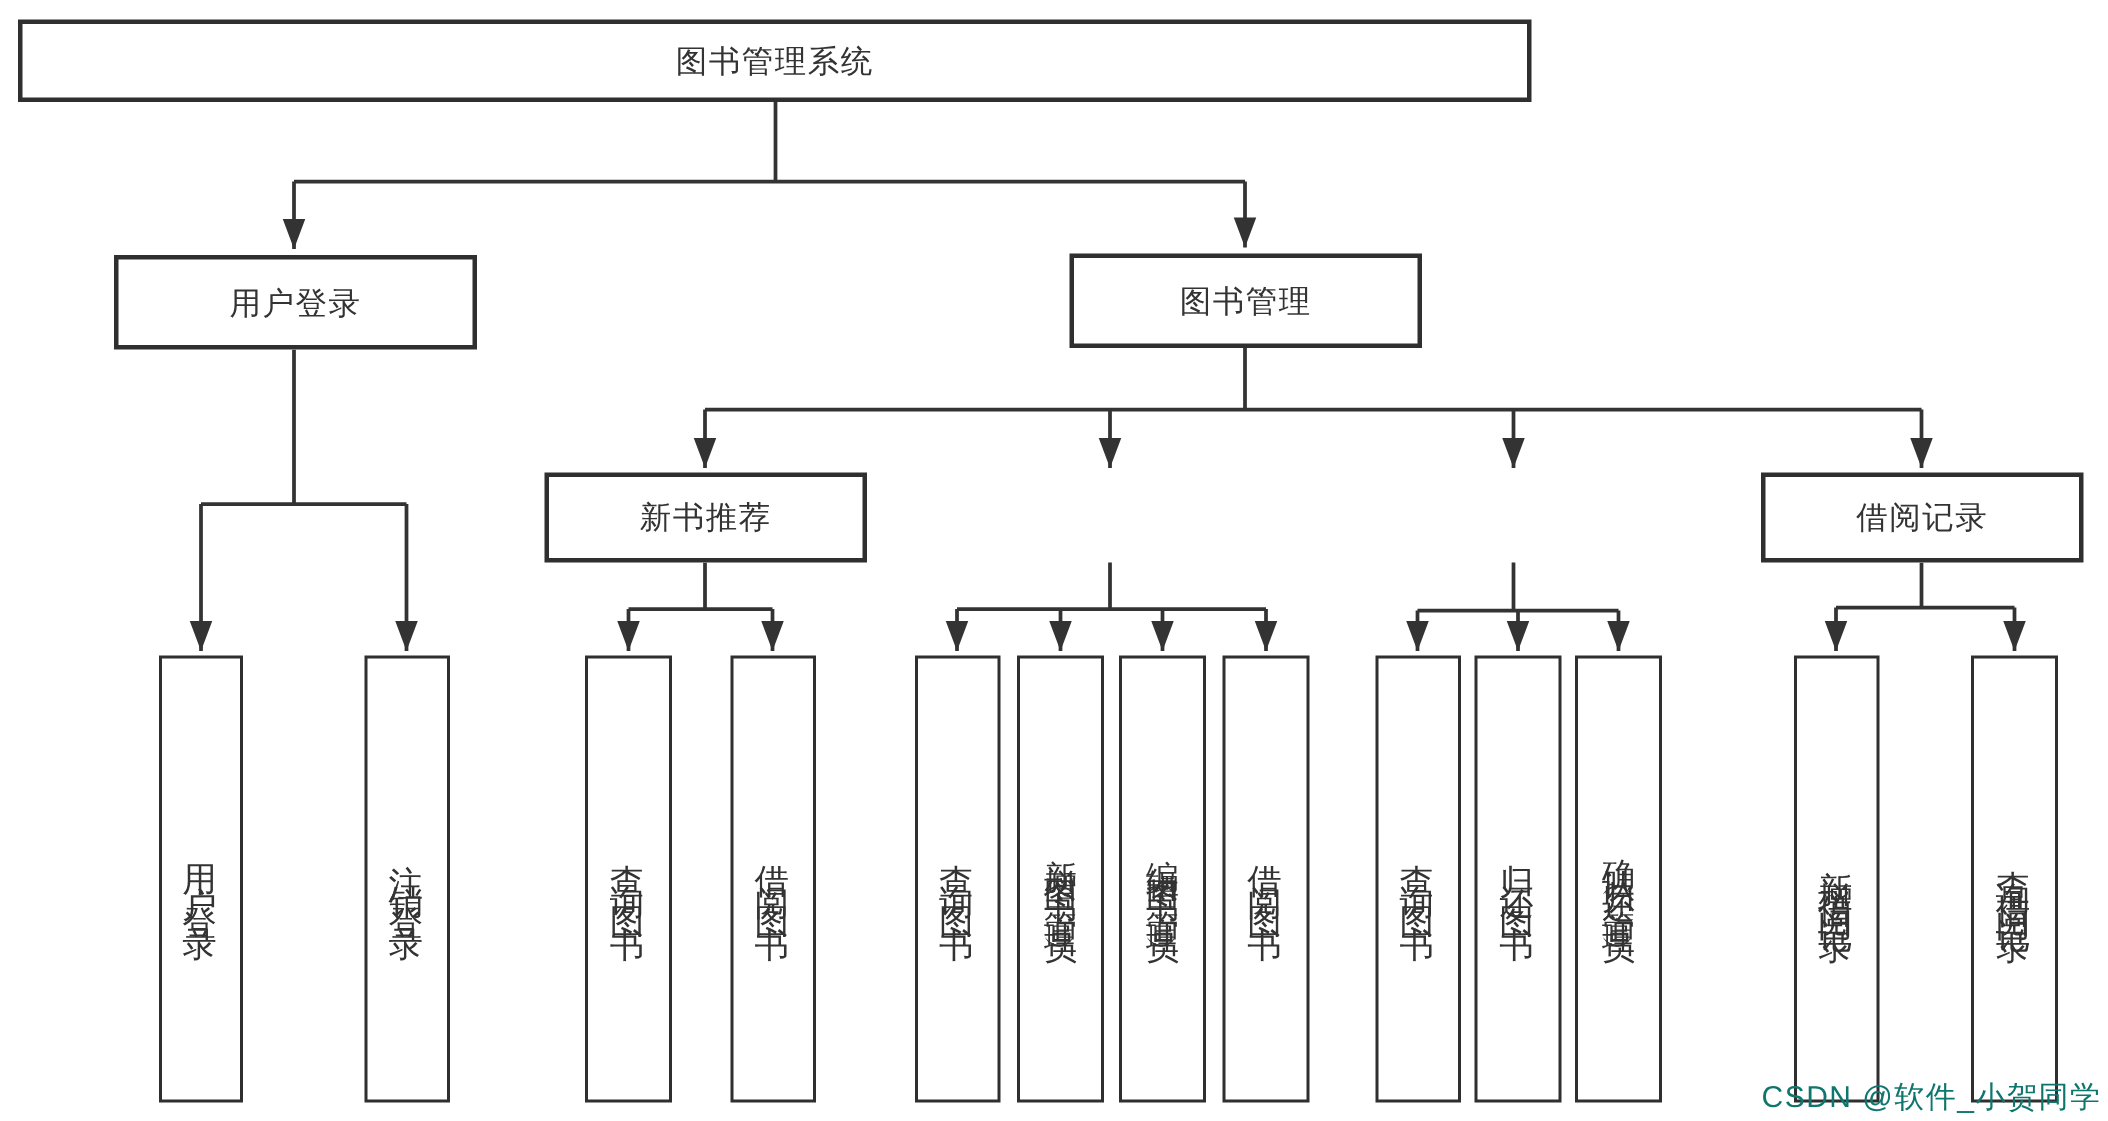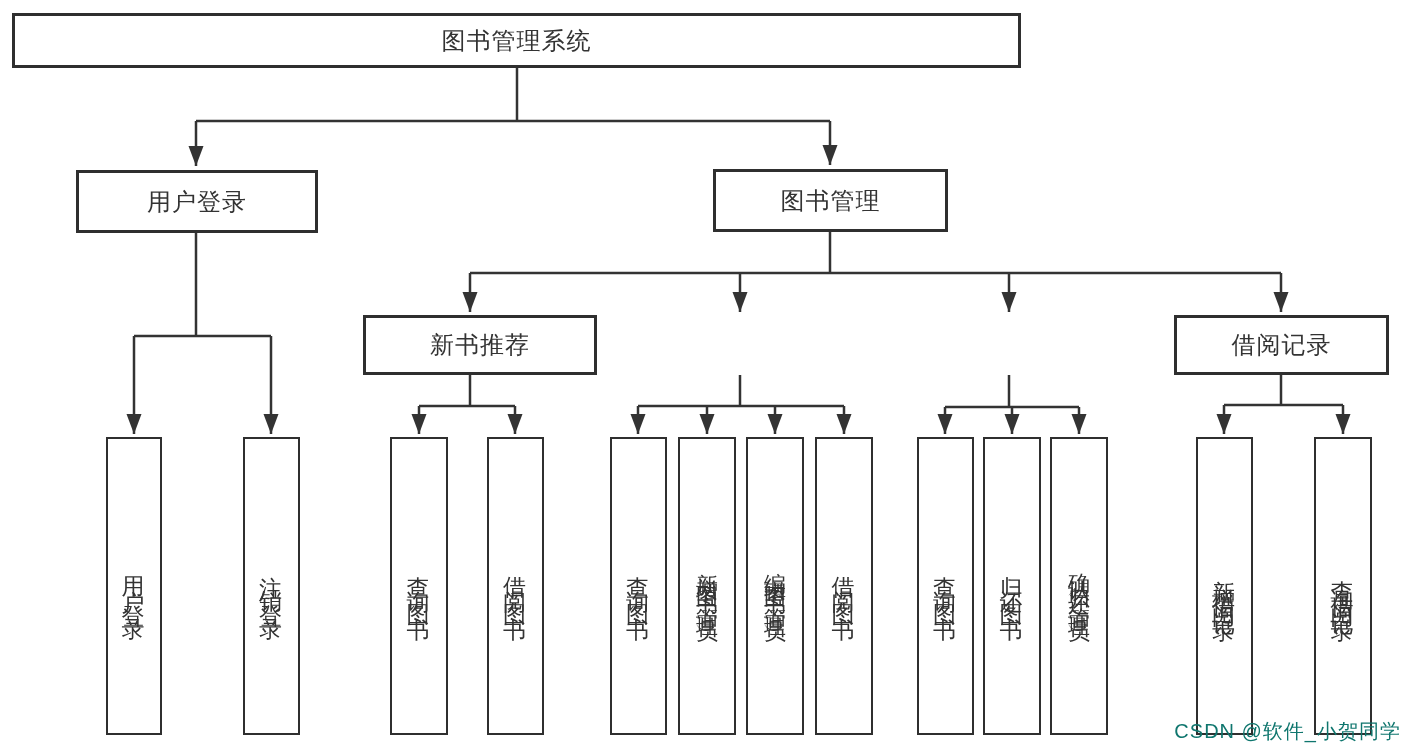--- a/index.html
+++ b/index.html
@@ -9,36 +9,36 @@
     overflow:hidden;
   }
   #stage{position:absolute;left:0;top:0;width:1405px;height:747px;}
   svg.wires{position:absolute;left:0;top:0;z-index:0;}
   .node{
     position:absolute;box-sizing:border-box;background:#ffffff;
     border:3px solid #2f2f2f;color:#333333;
     display:flex;align-items:center;justify-content:center;
     z-index:1;
   }
-  .hbox{font-size:24px;letter-spacing:1px;}
+  .hbox{font-size:21px;letter-spacing:1px;}
   .vbox{border-width:2.5px;}
   .vbox span{
     writing-mode:vertical-rl;text-orientation:mixed;
     white-space:nowrap;color:#333333;
   }
   .v4 span{font-size:23px;letter-spacing:14px;}
   .v6 span{font-size:23px;letter-spacing:8px;}
   .v9 span{font-size:22px;letter-spacing:7px;}
 
   
   #n-root{left:12px;top:13px;width:1009px;height:55px;}
   #n-user-login{left:76px;top:170px;width:242px;height:63px;}
   #n-book-mgmt{left:713px;top:169px;width:235px;height:63px;}
 
-  #n-new-book{left:363px;top:315px;width:234px;height:60px;}
+  #n-new-book{left:363px;top:315px;width:215px;height:60px;}
   #n-borrowing{left:632px;top:315px;width:215px;height:60px;}
   #n-current{left:901px;top:315px;width:217px;height:60px;}
   #n-records{left:1174px;top:315px;width:215px;height:60px;}
 
   .leaf{top:437px;height:298px;}
   #l-login{left:106px;width:56px;}
   #l-logout{left:243px;width:57px;}
   #l-nb-query{left:390px;width:58px;}
   #l-nb-borrow{left:487px;width:57px;}
   #l-bb-query{left:610px;width:57px;}

